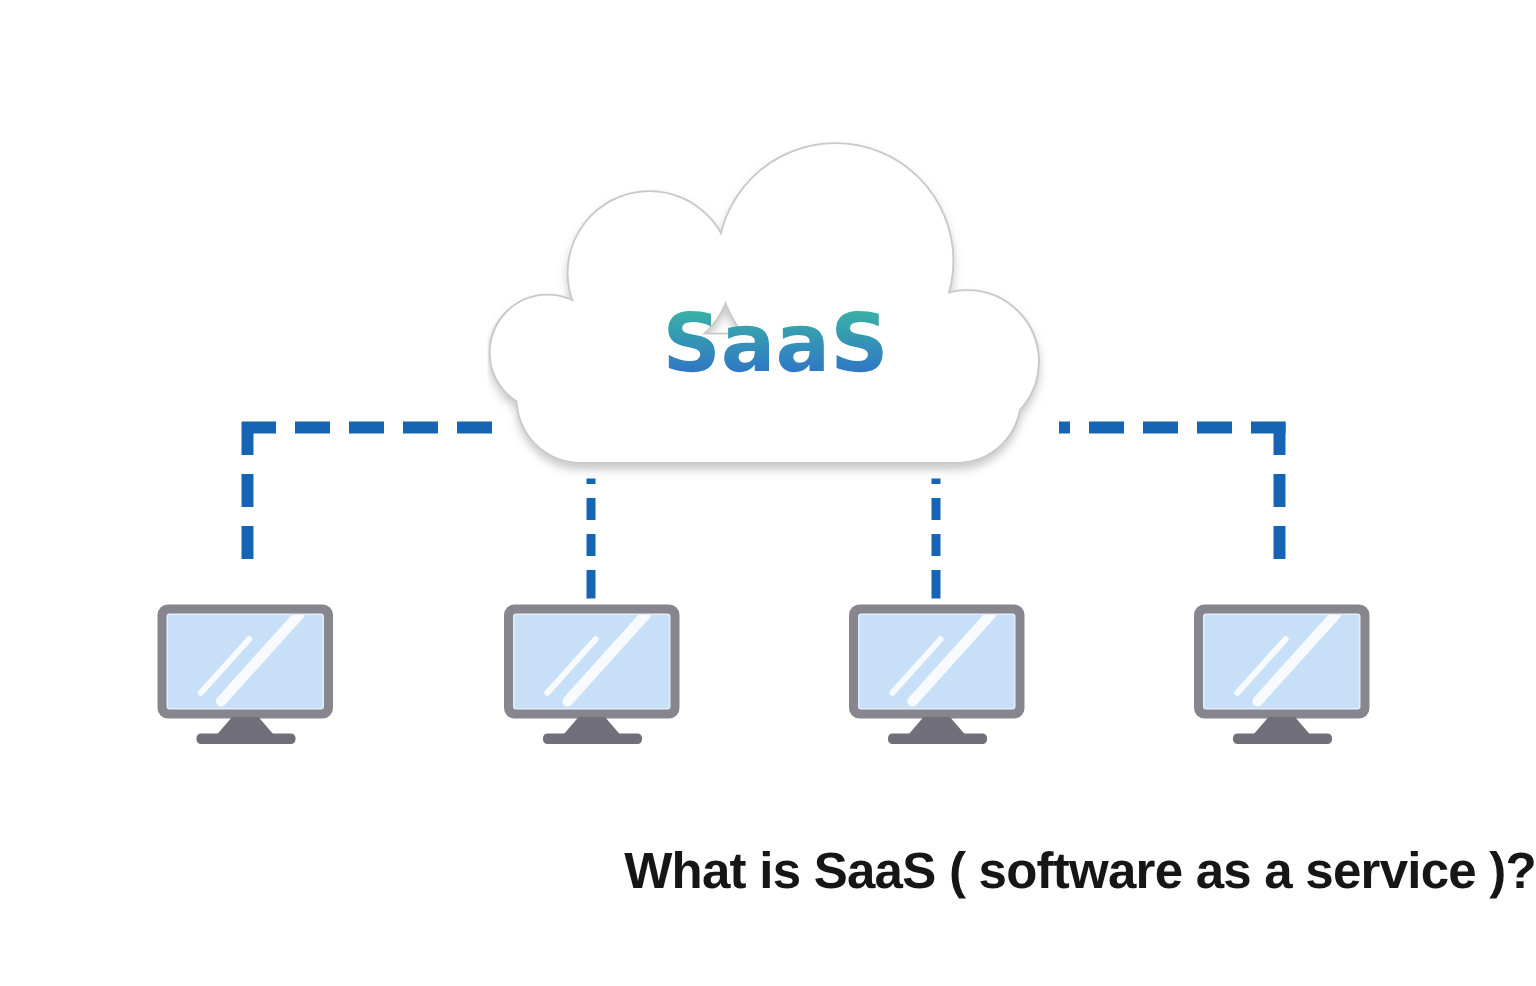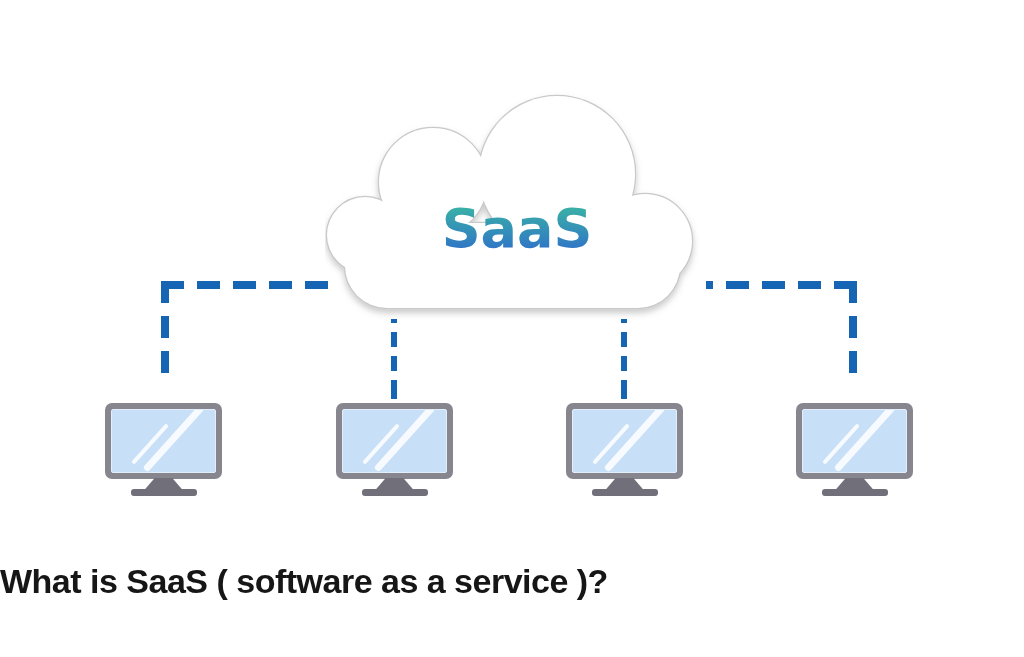--- a/index.html
+++ b/index.html
@@ -28,21 +28,21 @@
             border:1px solid #e3eefb;box-sizing:border-box;overflow:hidden;}
   .shine{position:absolute;background:rgba(255,255,255,0.85);border-radius:4px;display:block;}
   .shine.s1{width:7px;height:85px;left:58px;top:-14px;transform:rotate(42deg);}
   .shine.s2{width:4px;height:52px;left:36px;top:8px;transform:rotate(42deg);}
   .m-neck{position:absolute;left:50%;top:75px;width:40px;height:13px;margin-left:-20px;
           background:#716f7a;clip-path:polygon(28% 0,72% 0,100% 100%,0 100%);}
   .m-base{position:absolute;left:50%;top:86px;width:66px;height:7px;margin-left:-33px;
           background:#716f7a;border-radius:3px;}
 
   
-  .caption{position:absolute;left:0;top:562px;width:1024px;text-align:left;
+  .caption{position:absolute;left:0;top:562px;width:1024px;text-align:right;
            font-size:34px;font-weight:700;letter-spacing:-0.5px;color:#161616;}
 </style>
 </head>
 <body>
 
 <div class="stage">
 
   <div class="conn h from-left" style="left:161px;top:281px;width:170px;"></div>
   <div class="conn v thick" style="left:161px;top:281px;height:99px;"></div>
   <div class="conn v thin" style="left:391px;top:319px;height:80px;"></div>

